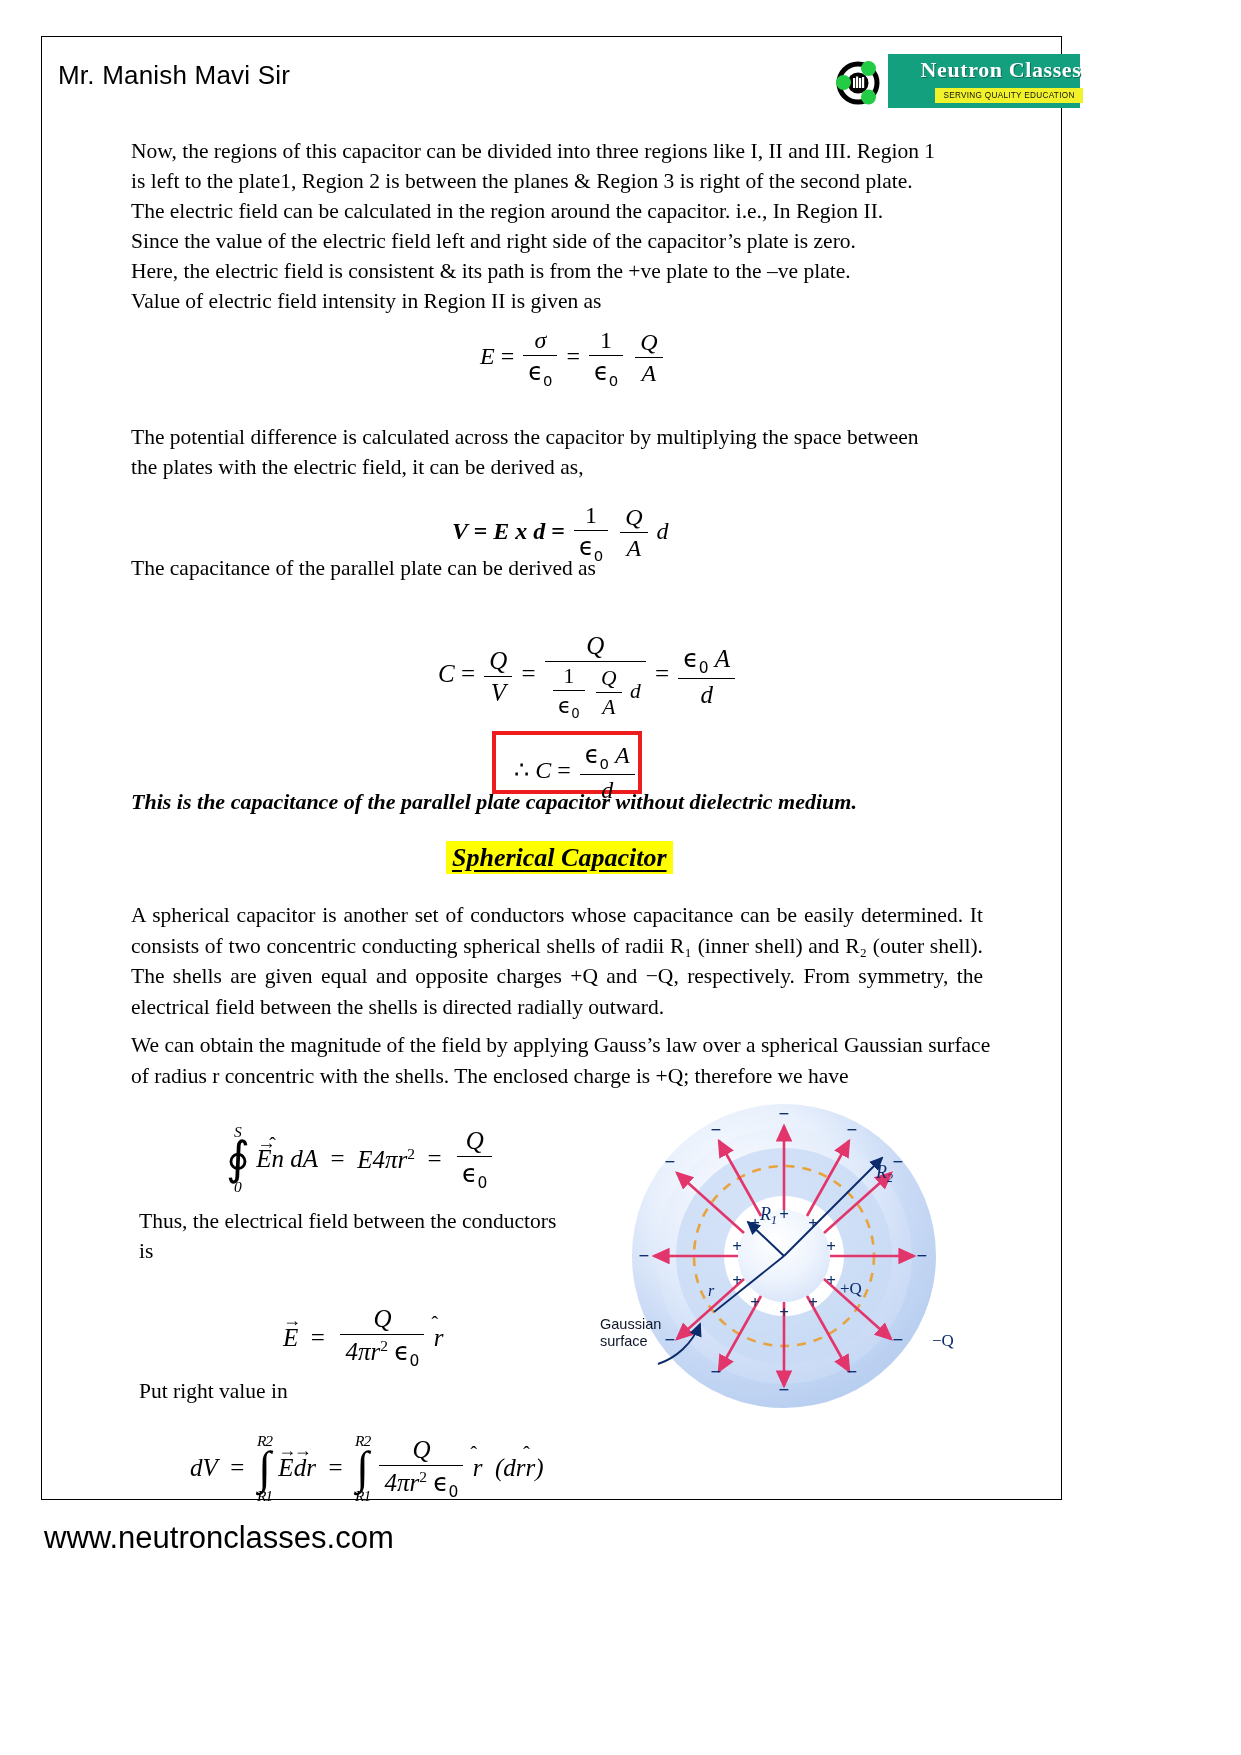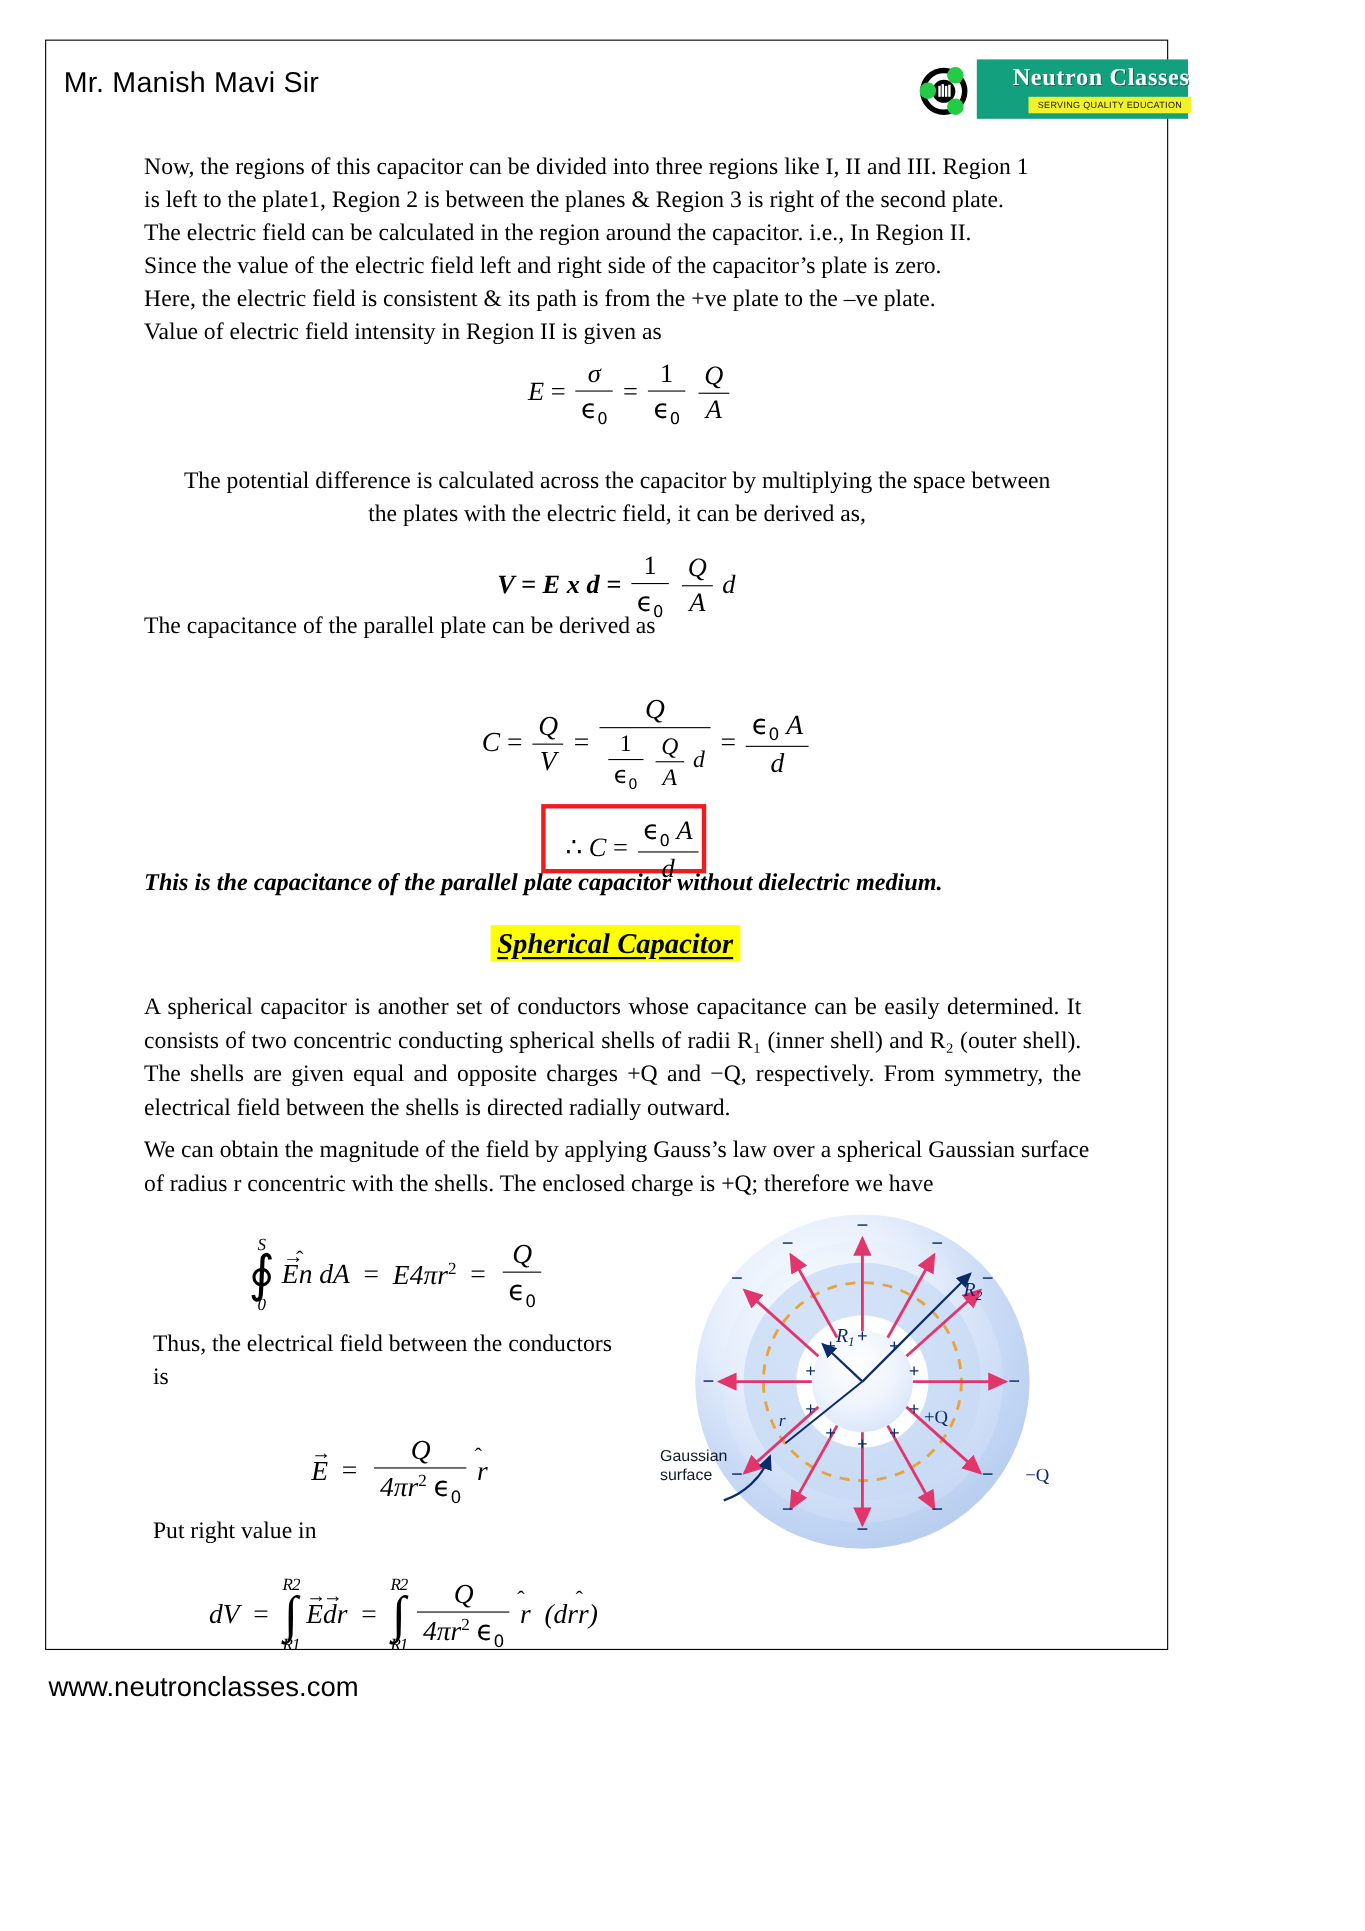--- a/index.html
+++ b/index.html
@@ -159,21 +159,21 @@
   .bold-italic {
     font-weight: bold;
     font-style: italic;
   }
   
   .footer {
     position: absolute;
     left: 44px;
     top: 1520px;
     font-family: "Liberation Sans", "DejaVu Sans", sans-serif;
-    font-size: 25px;
+    font-size: 31px;
     color: #000;
   }
   
   .figure {
     position: absolute;
     left: 596px;
     top: 1096px;
     width: 400px;
     height: 330px;
   }
@@ -253,21 +253,21 @@
     <span class="frac">
       <span class="num up">1</span>
       <span class="den eps">ϵ<sub class="small">0</sub></span>
     </span>
     <span class="frac">
       <span class="num">Q</span>
       <span class="den">A</span>
     </span>
   </div>
 
-  <div class="para" style="left:131px; top:422px; width:860px;text-align:center;">
+  <div class="para" style="left:131px; top:422px; width:860px;">
     <div>The potential difference is calculated across the capacitor by multiplying the space between</div>
     <div>the plates with the electric field, it can be derived as,</div>
   </div>
 
   <div class="eq" style="left:452px; top:502px; font-weight:bold;">
     <span>V = E x d</span>
     <span class="up">=</span>
     <span class="frac" style="font-weight:normal;">
       <span class="num up">1</span>
       <span class="den eps">ϵ<sub class="small">0</sub></span>

